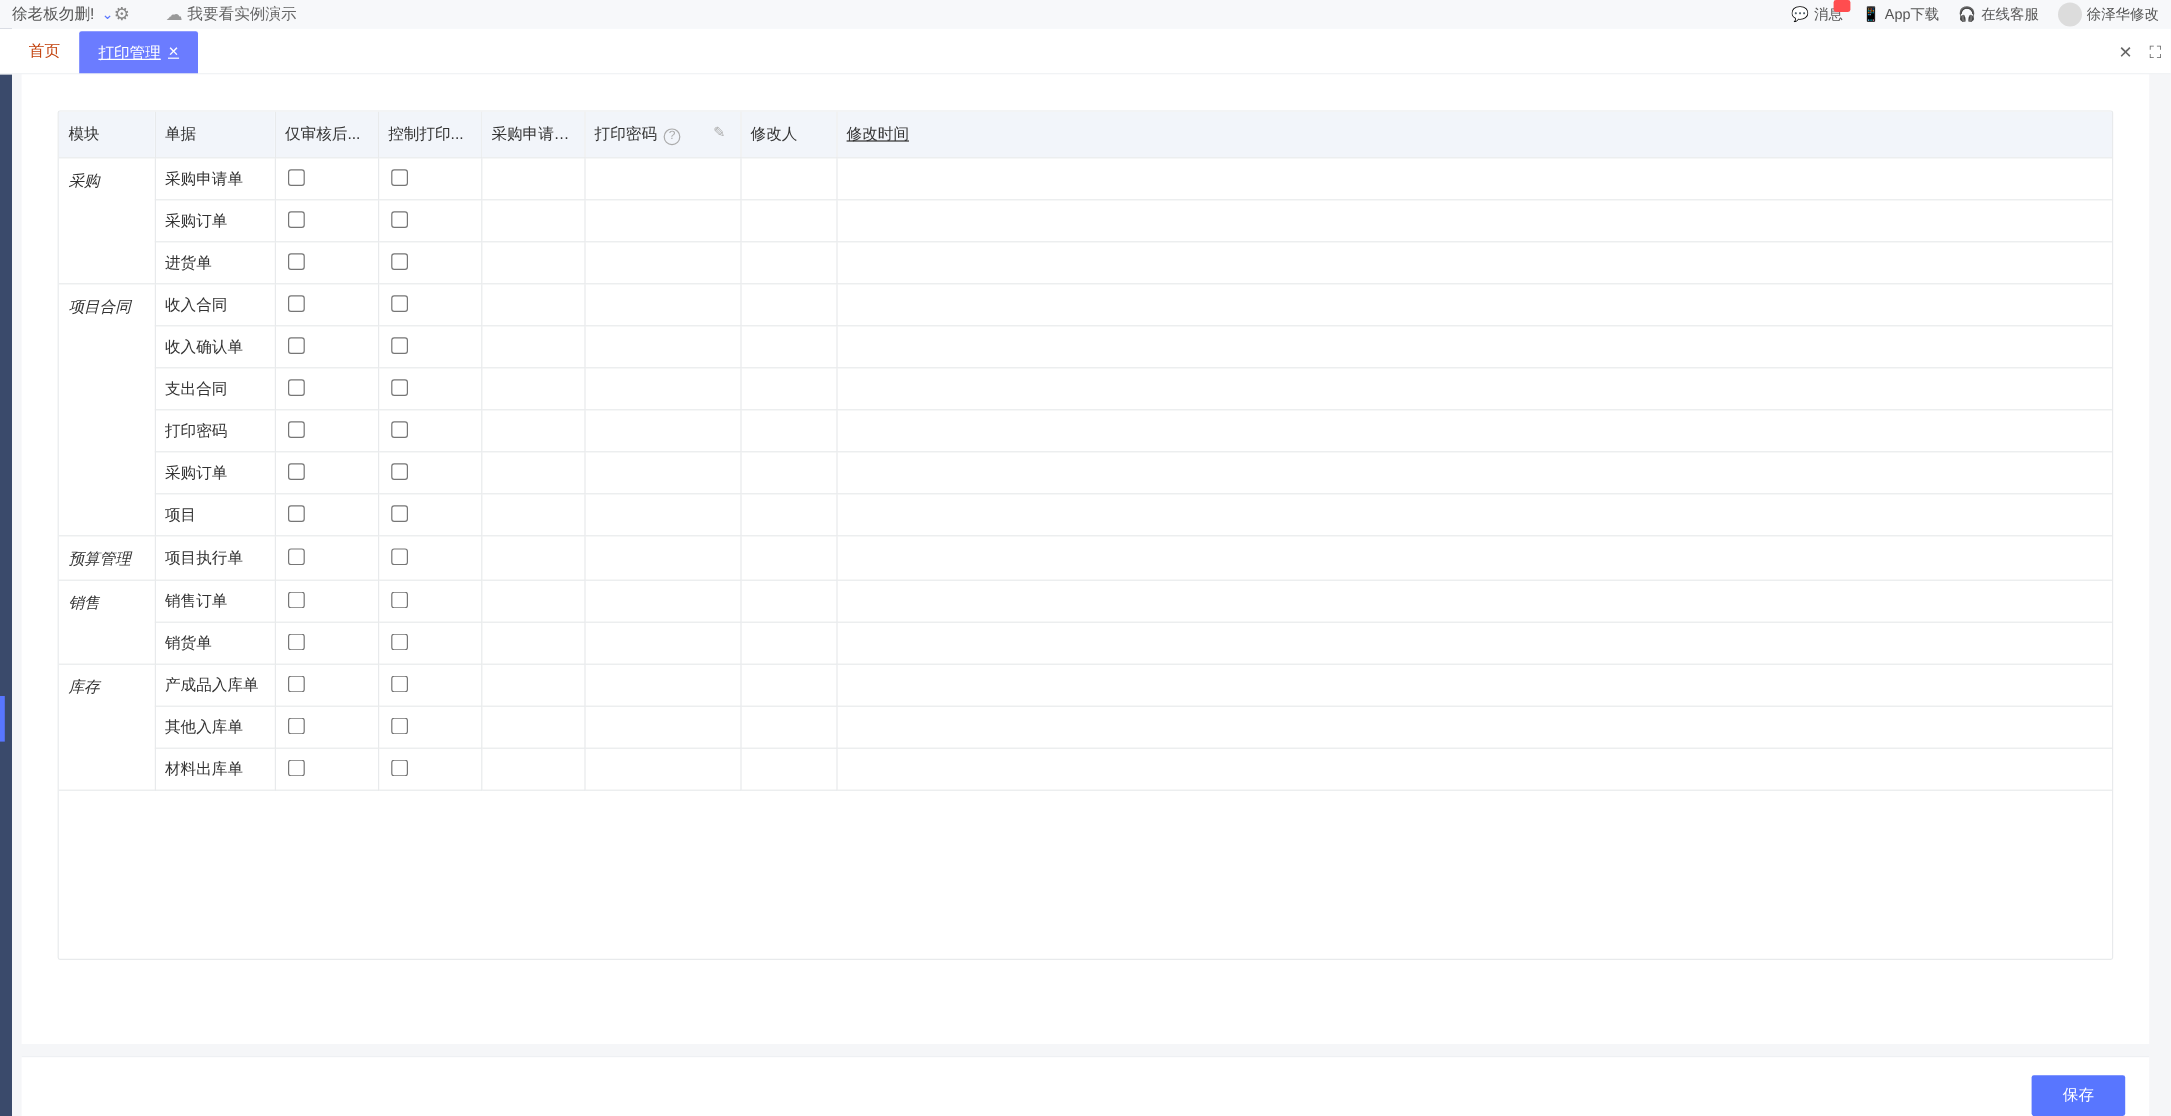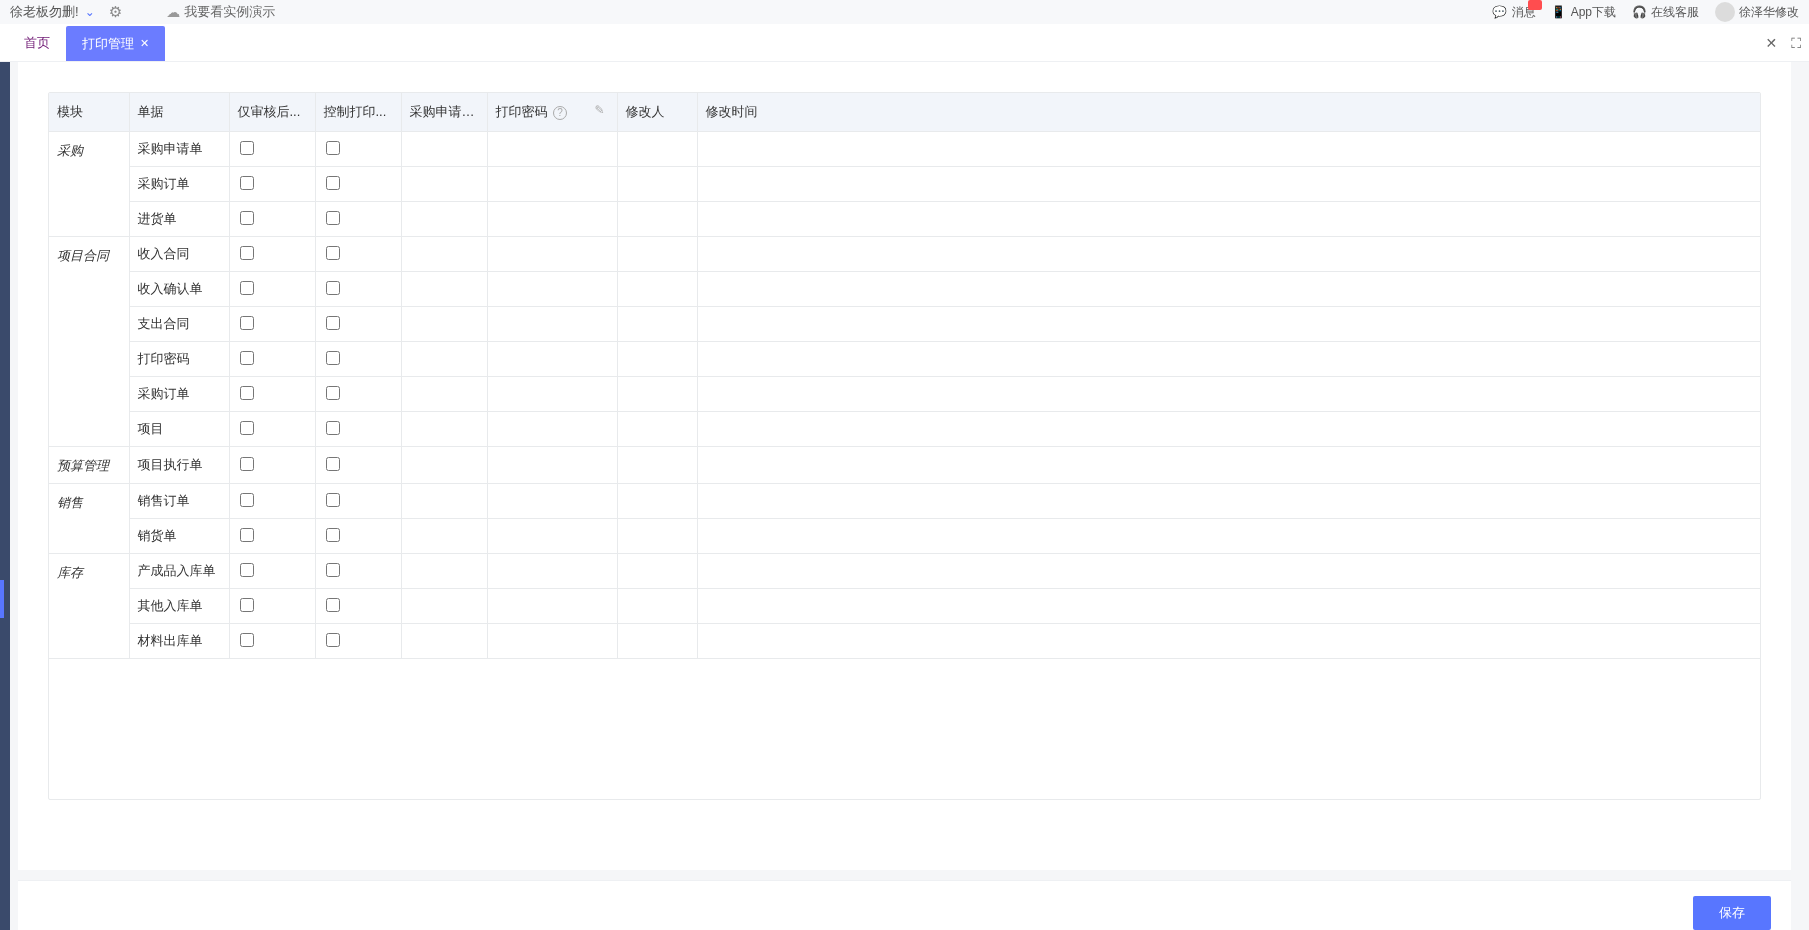--- a/index.html
+++ b/index.html
@@ -1,47 +1,47 @@
 <!DOCTYPE html>
 <html><head>
 <meta charset="utf-8">
 <style>
 * { box-sizing: border-box; margin: 0; padding: 0; }
 body { font-family: -apple-system, "PingFang SC", "Microsoft YaHei", sans-serif; font-size: 13px; color: #333; background: #f5f6f8; width: 1809px; height: 930px; overflow: hidden; position: relative; }
 
 
 .topbar { height: 24px; background: #f7f8fa; display: flex; align-items: center; padding: 0 10px; justify-content: space-between; position: relative; }
-.topbar-left { display: flex; align-items: flex-start; gap: 14px; }
+.topbar-left { display: flex; align-items: flex-start; }
 .org-select { display: flex; align-items: center; gap: 6px; color: #555; font-size: 13px; cursor: pointer; }
 .chev-down { color: #5876ff; font-size: 12px; }
 .gear { color: #888; font-size: 15px; }
 .demo-link { display: flex; align-items: center; gap: 4px; color: #666; font-size: 13px; margin-left: 30px; }
 .cloud-icon { font-size: 14px; color: #999; }
 .topbar-right { display: flex; align-items: center; gap: 16px; font-size: 12px; color: #555; }
 .tb-item { display: flex; align-items: center; gap: 4px; cursor: pointer; position: relative; }
 .avatar { width: 20px; height: 20px; border-radius: 50%; background: #dcdcdc; display: inline-block; }
 .badge-dot { position: absolute; top: -4px; right: -6px; width: 14px; height: 10px; background: #ff4d4f; border-radius: 2px; }
 
 
 .tabbar { height: 38px; background: #fff; border-bottom: 1px solid #eef0f3; display: flex; align-items: stretch; padding-left: 8px; position: relative; }
-.tab { display: flex; align-items: center; padding: 0 16px; font-size: 13px; color: #701a75; cursor: pointer; }
-.tab.active { background: #6b7cff; color: #fff; border-radius: 2px 2px 0 0; margin: 2px 0 0 0; }
+.tab { display: flex; align-items: center; padding: 0 16px; font-size: 13px; color: #c2410c; cursor: pointer; }
+.tab.active { background: #6b7cff; color: #fff; border-radius: 2px 2px 0 0; margin: 2px 0 0 0; text-decoration: underline; }
 .tab-close { margin-left: 6px; font-size: 11px; }
 .tabbar-right { position: absolute; right: 8px; top: 0; height: 38px; display: flex; align-items: center; gap: 14px; color: #666; }
 .tabbar-right span { cursor: pointer; font-size: 14px; }
 
 
 .content-wrap { position: absolute; top: 62px; left: 18px; right: 18px; bottom: 60px; background: #fff; padding: 30px 30px 0 30px; overflow: hidden; }
 .table-container { height: 708px; overflow-y: auto; border: 1px solid #e8eaec; border-radius: 2px; position: relative; }
 
 
 table { width: 100%; border-collapse: collapse; table-layout: fixed; }
 thead { background: #f2f5fa; position: sticky; top: 0; z-index: 1; }
 th { text-align: left; padding: 10px 8px; font-weight: 500; font-size: 13px; color: #333; border-right: 1px solid #e8eaec; border-bottom: 1px solid #e8eaec; white-space: nowrap; overflow: hidden; text-overflow: ellipsis; }
-th:last-child { border-right: none; }
+th:last-child { border-right: none; text-decoration: underline; }
 td { padding: 8px; border-right: 1px solid #e8eaec; border-bottom: 1px solid #e8eaec; font-size: 13px; color: #333; height: 34px; vertical-align: middle; }
 td:last-child { border-right: none; }
 .module-cell { vertical-align: top; padding-top: 10px; font-style: italic; }
 .help-icon { display: inline-block; width: 14px; height: 14px; border: 1px solid #aaa; border-radius: 50%; font-size: 10px; line-height: 12px; text-align: center; color: #aaa; margin-left: 2px; }
 .edit-icon { float: right; color: #aaa; font-size: 12px; margin-right: 4px; }
 input[type=checkbox] { width: 14px; height: 14px; cursor: pointer; margin-left: 2px; }
 
 
 .footer { position: absolute; bottom: 0; left: 18px; right: 18px; height: 50px; background: #fff; display: flex; align-items: flex-end; justify-content: flex-end; padding: 0 20px; border-top: 1px solid #eef0f3; }
 .btn-primary { background: #5876ff; color: #fff; border: none; padding: 8px 26px; font-size: 13px; border-radius: 2px; cursor: pointer; }

